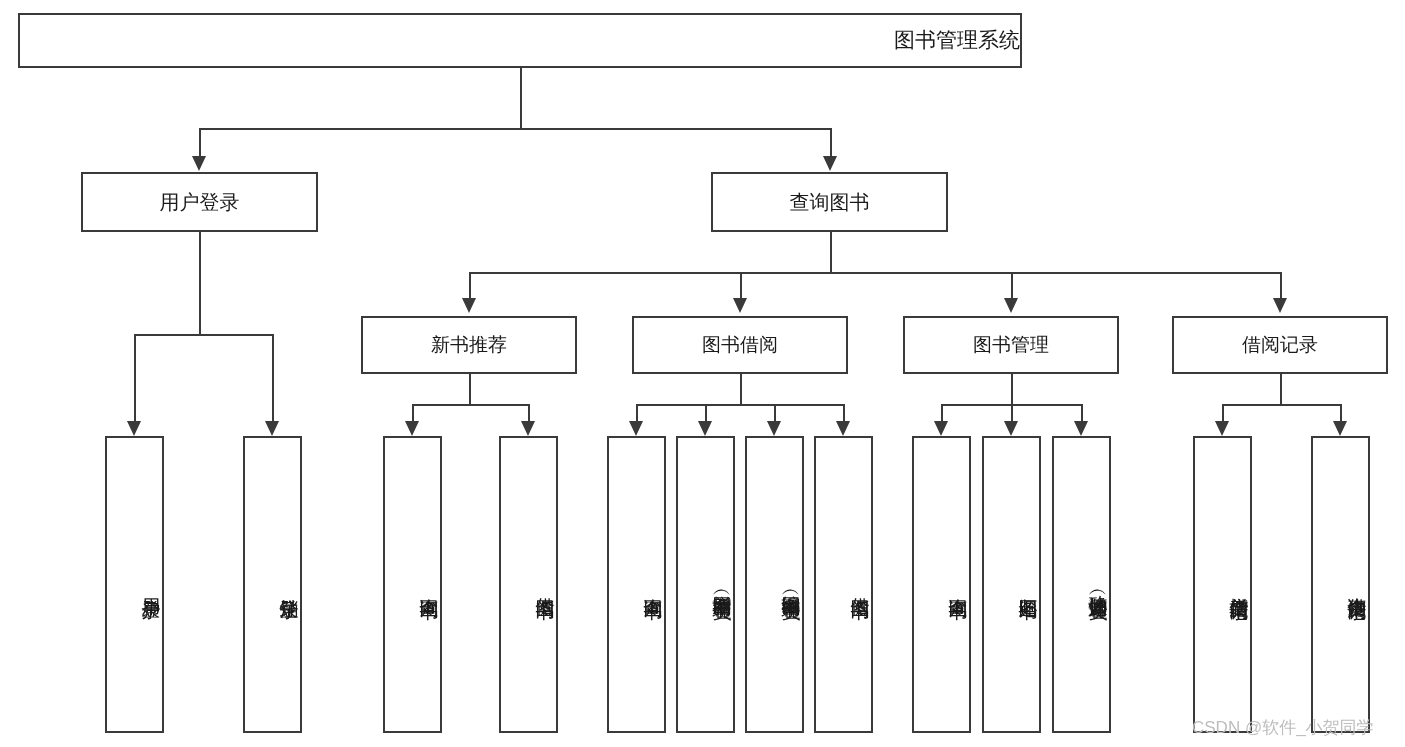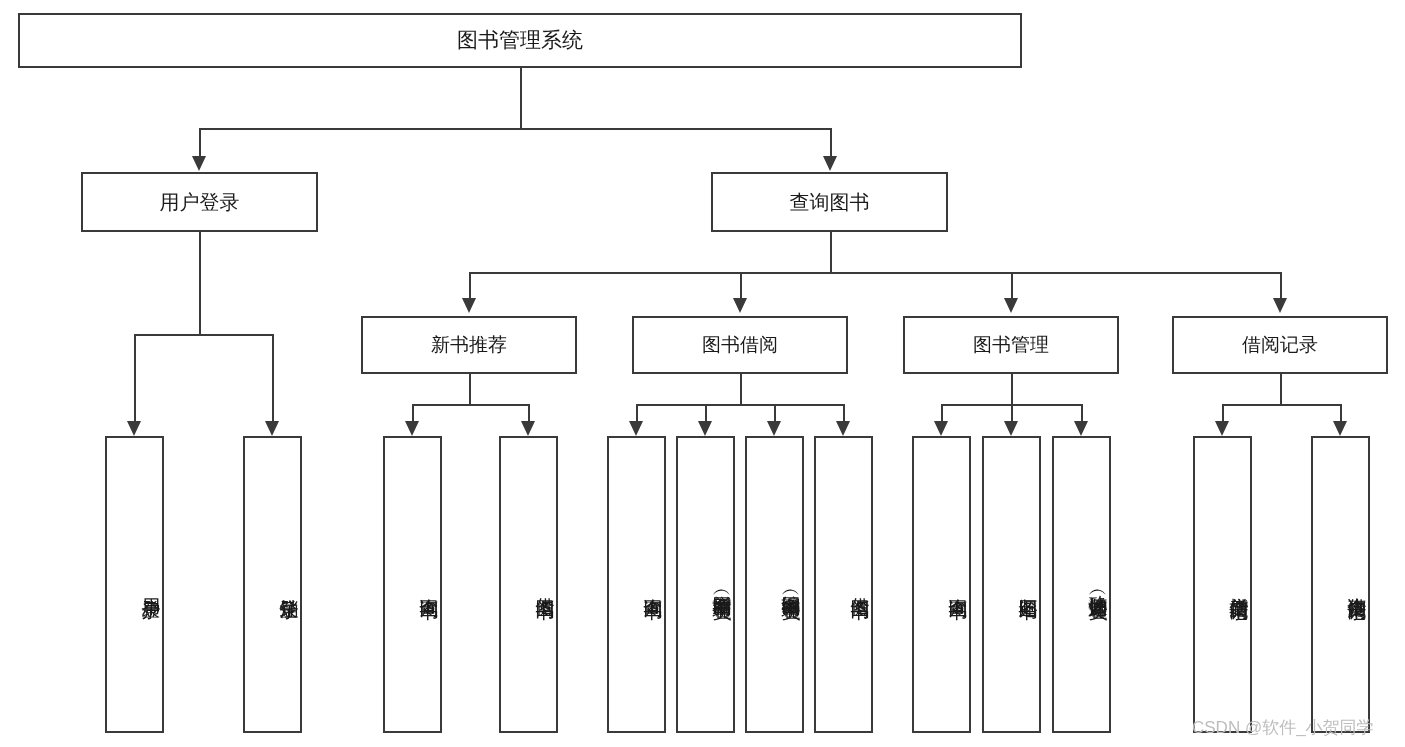--- a/index.html
+++ b/index.html
@@ -25,20 +25,21 @@
     background: #ffffff;
     color: #1a1a1a;
     display: flex;
     align-items: center;
     justify-content: center;
     text-align: center;
     line-height: 1.15;
   }
   .node.root {
     font-size: 21px;
+    justify-content: flex-end;
   }
   .node.level2 {
     font-size: 20px;
   }
   .node.level3 {
     font-size: 19px;
   }
   .node.leaf {
     font-size: 19px;
     writing-mode: vertical-rl;

